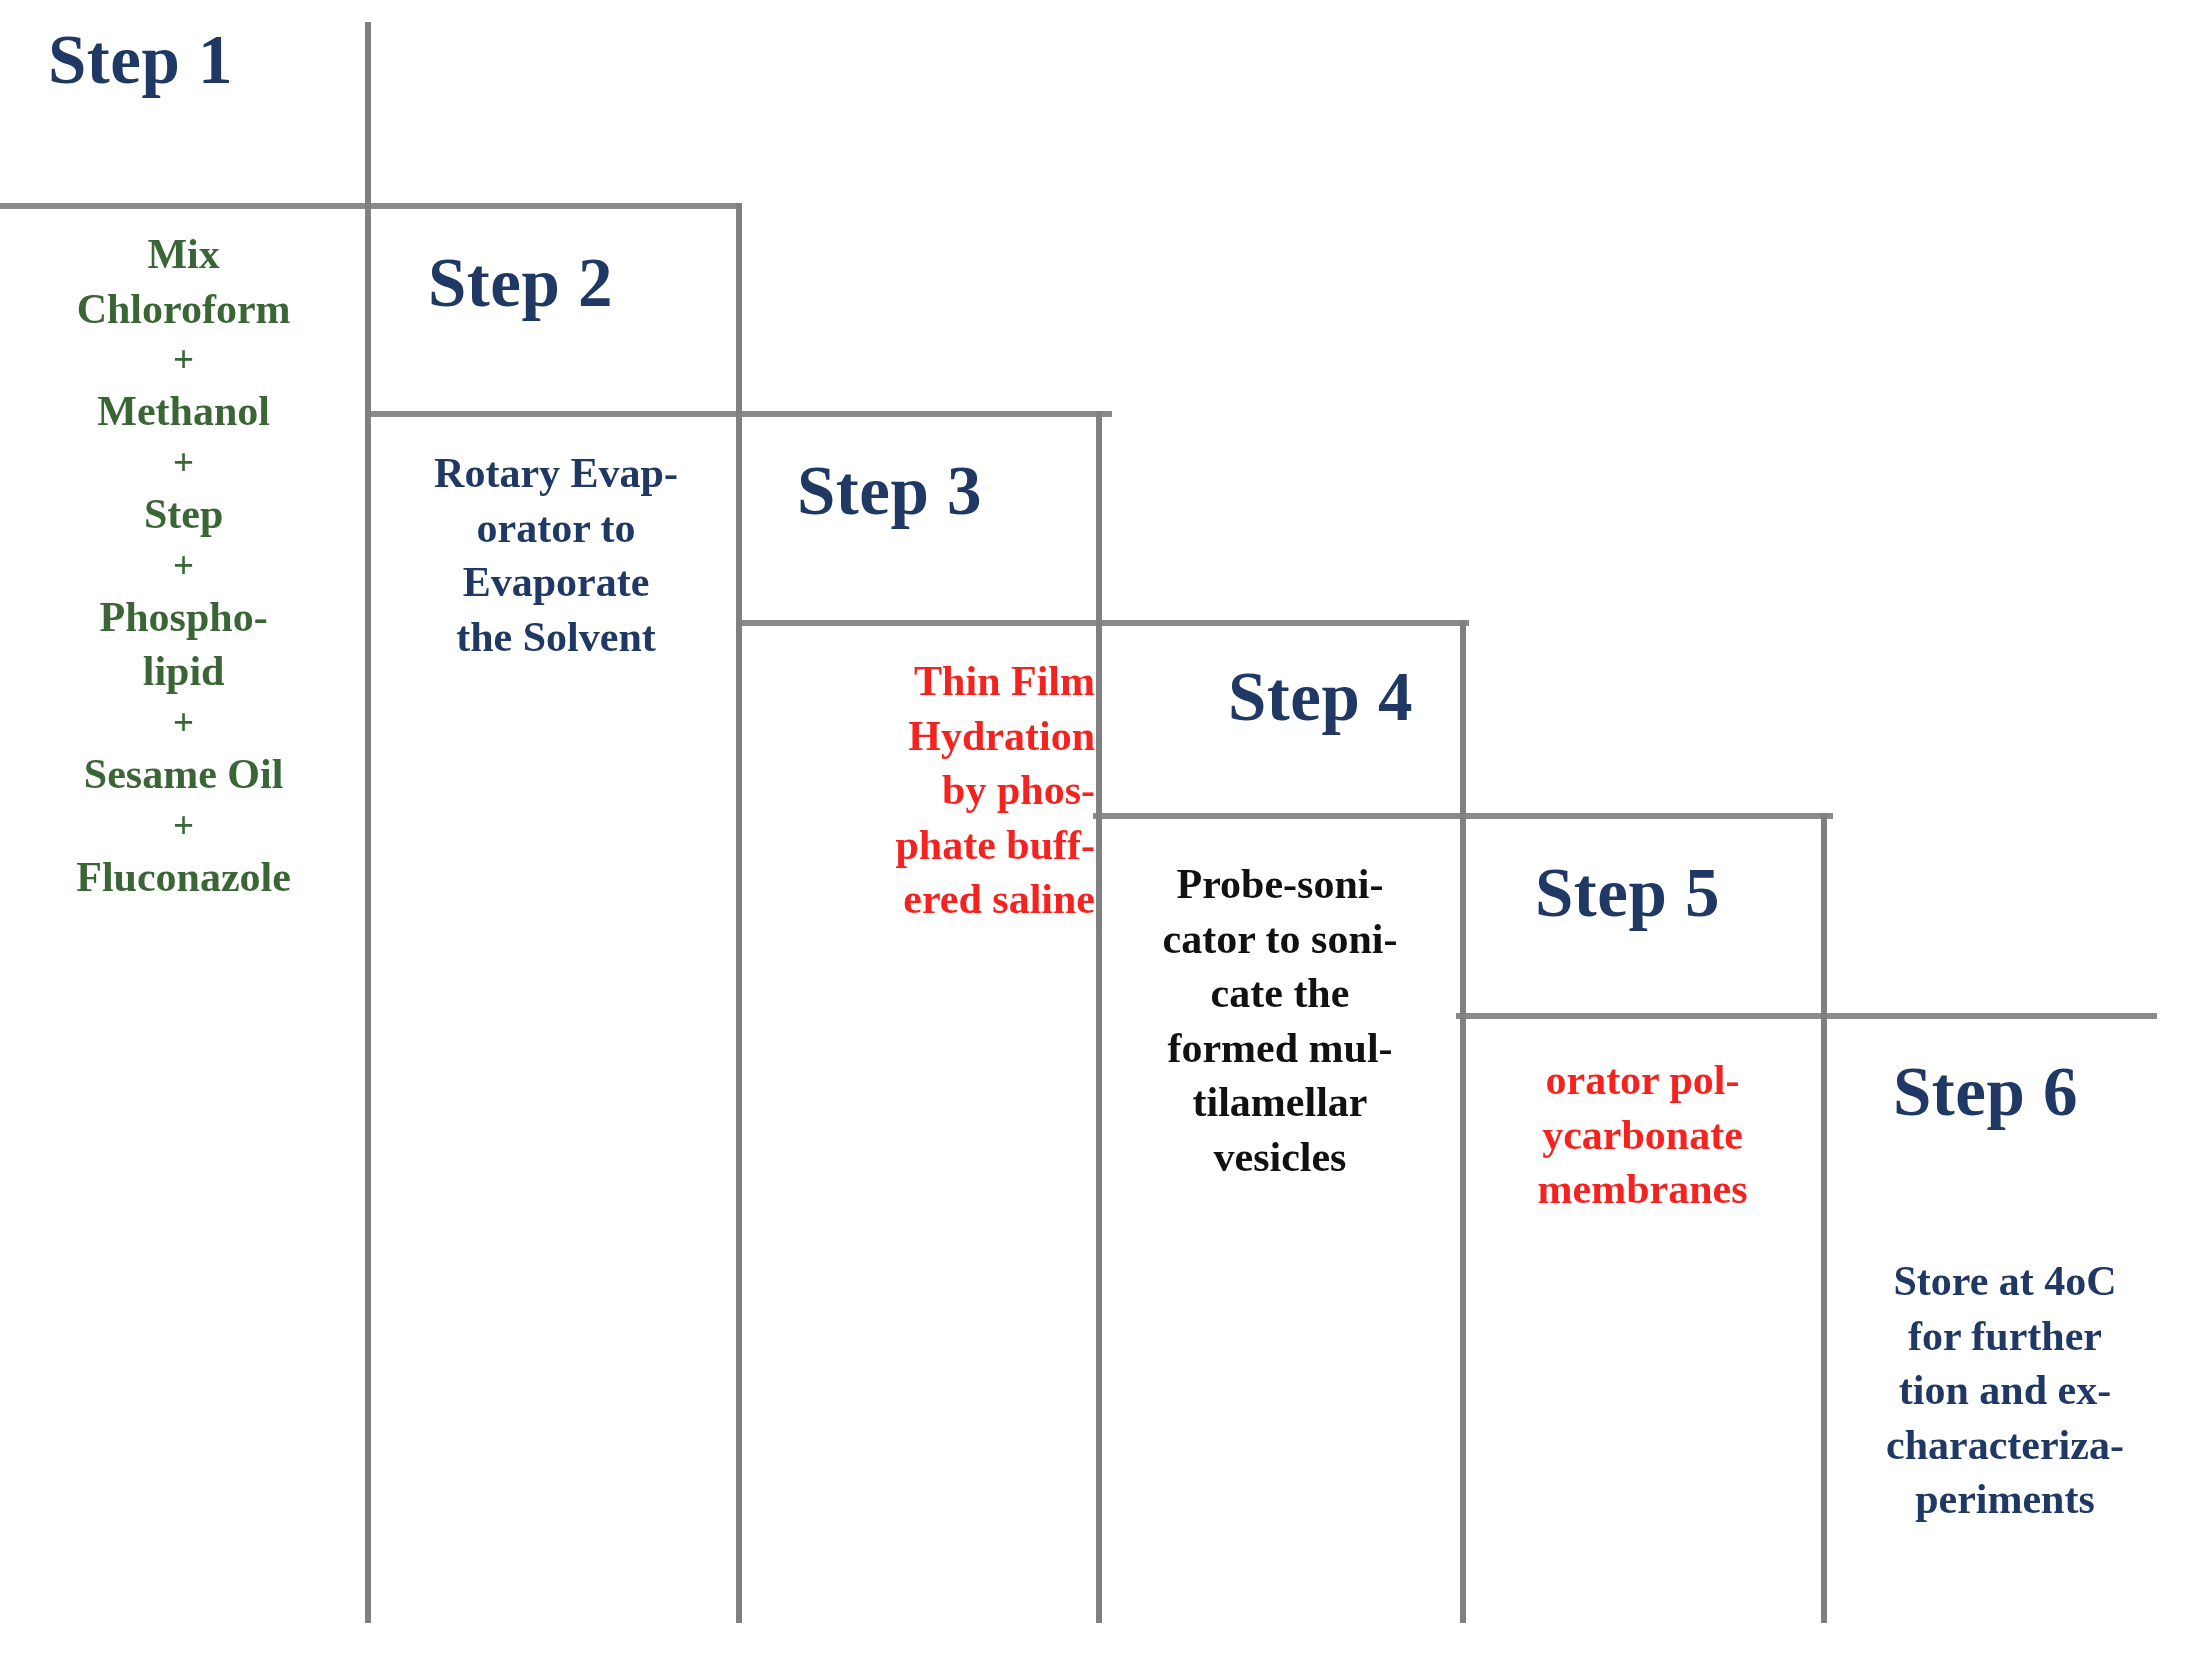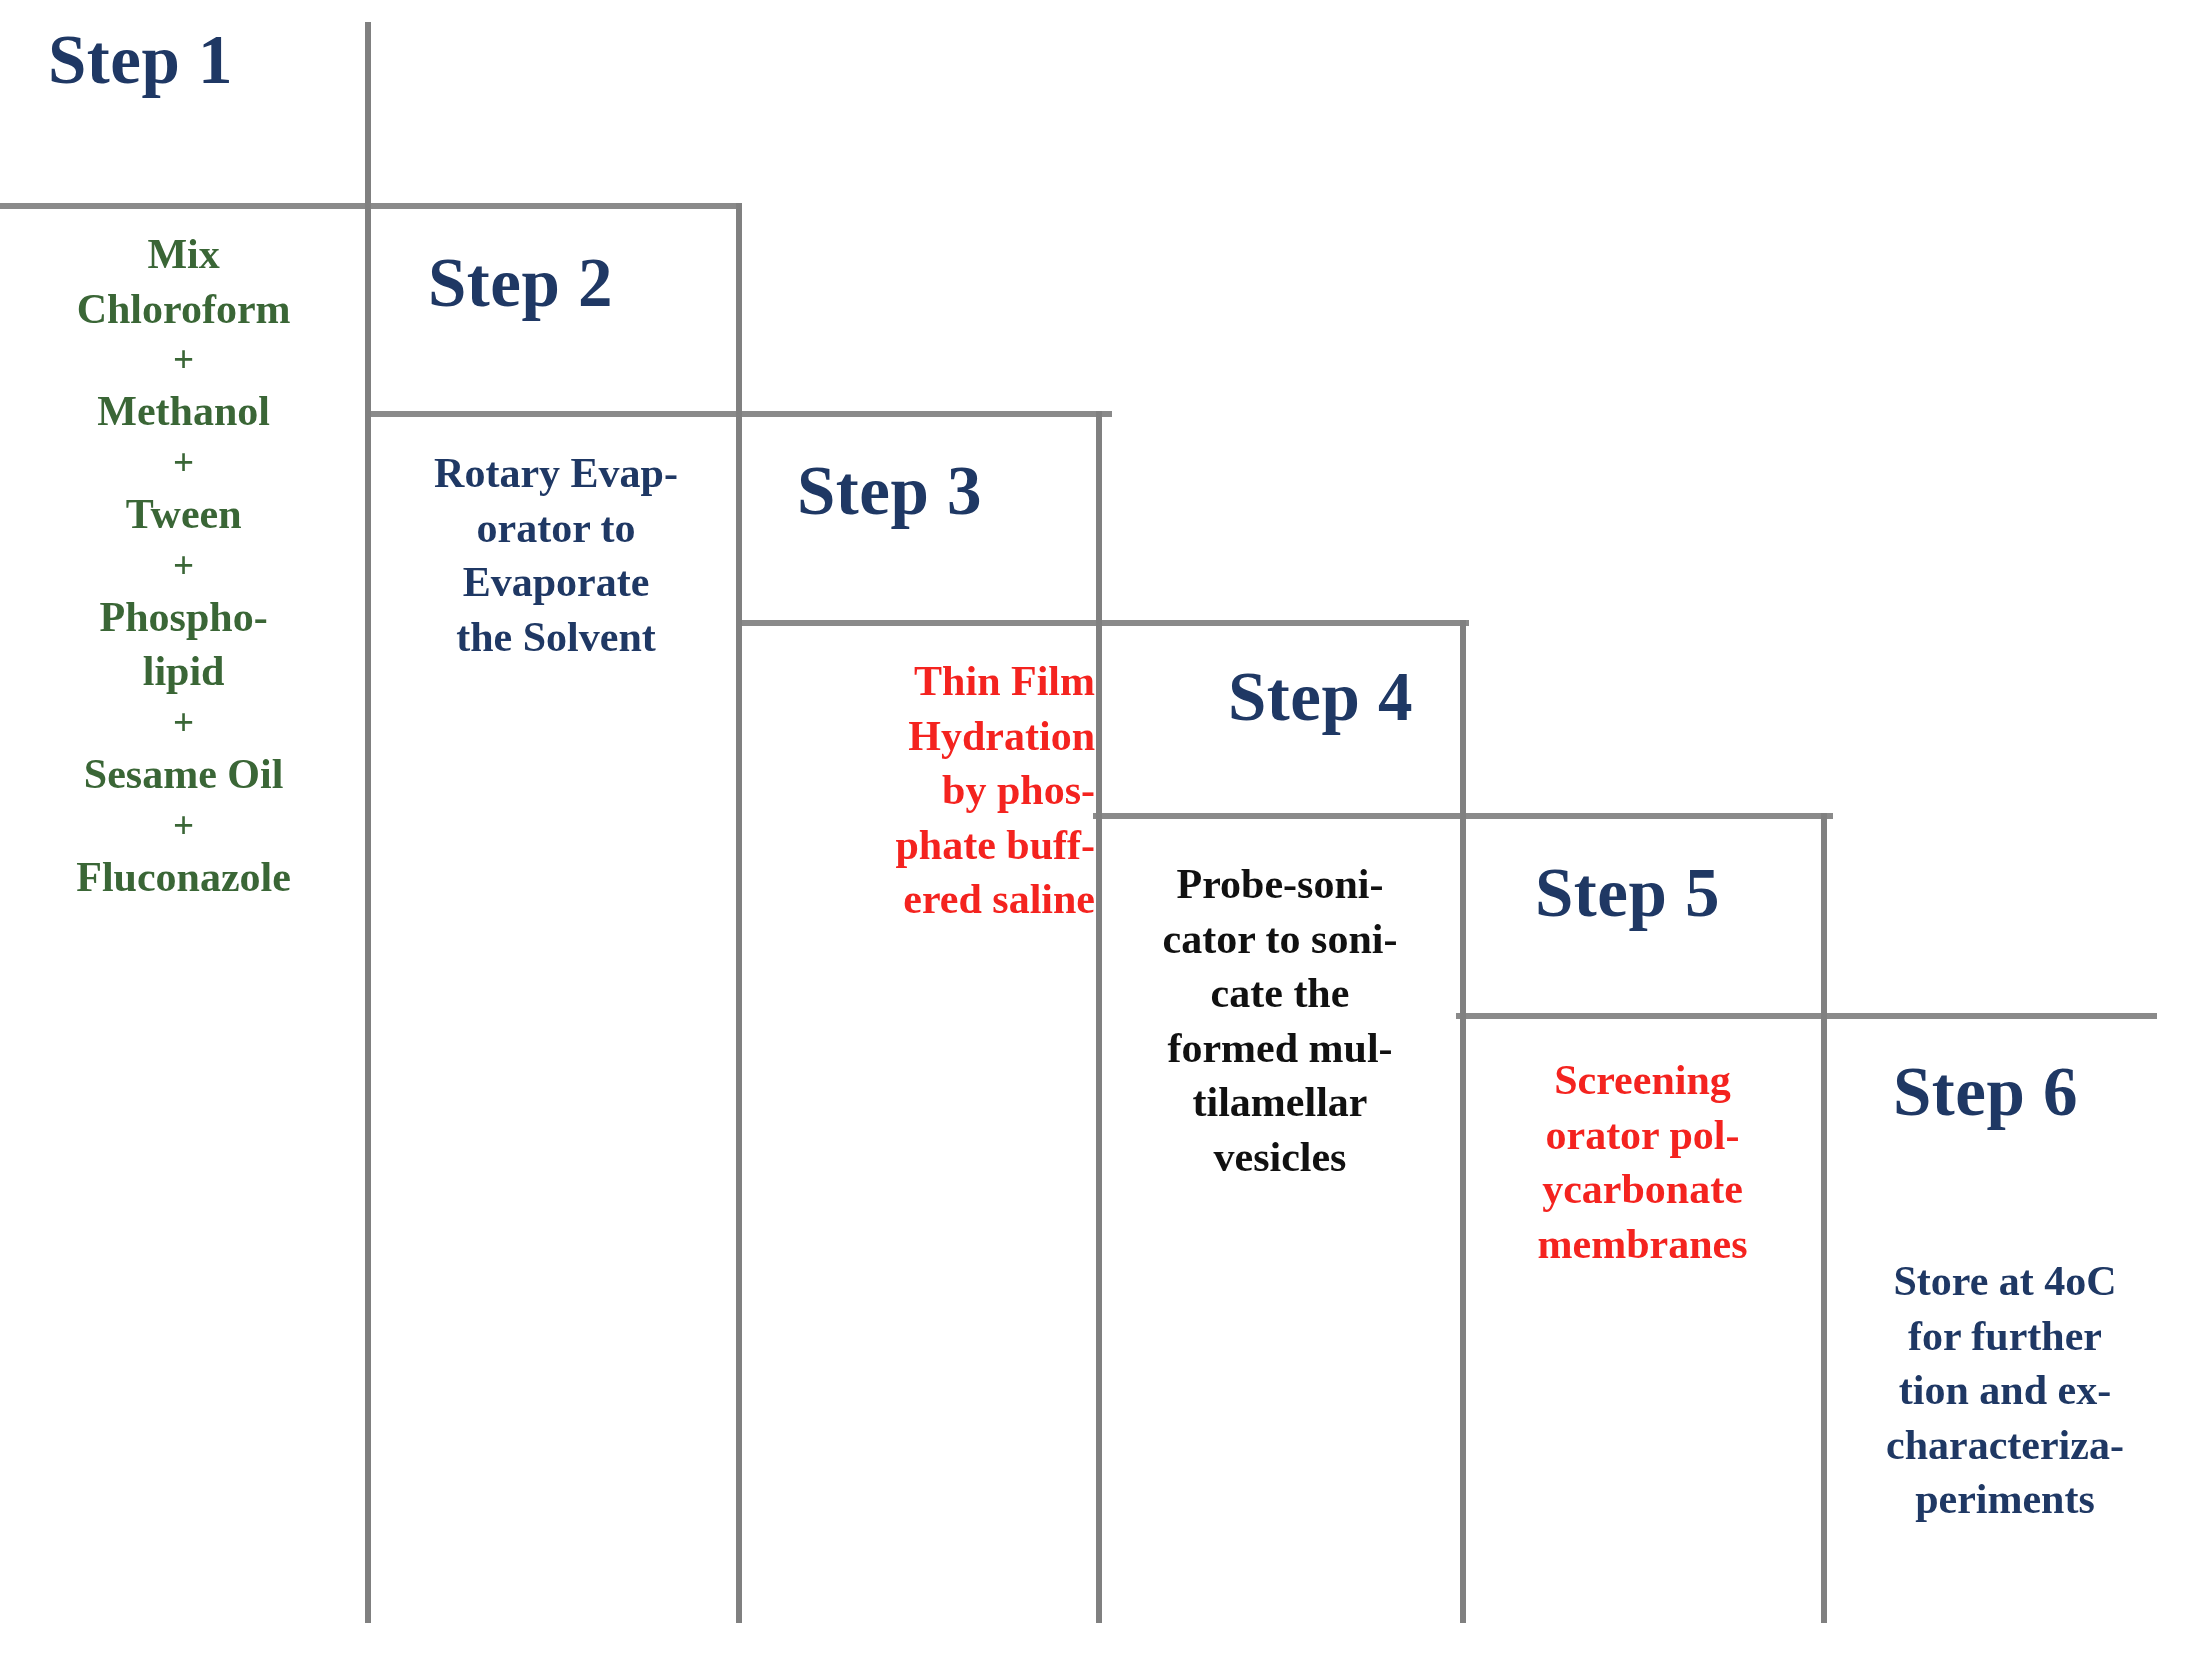--- a/index.html
+++ b/index.html
@@ -75,21 +75,21 @@
   <div class="vline" style="left:1460px; top:620px;  height:1003px;"></div>
   <div class="vline" style="left:1821px; top:813px;  height:810px;"></div>
 
   <div class="step-title" style="left:48px; top:25.6px;">Step 1</div>
   <div class="step-body body-green" style="left:9.1px; top:227px; width:349px;">
     <span class="line">Mix</span>
     <span class="line">Chloroform</span>
     <span class="line plus">+</span>
     <span class="line">Methanol</span>
     <span class="line plus">+</span>
-    <span class="line">Tween</span>
+    <span class="line">Step</span>
     <span class="line plus">+</span>
     <span class="line">Phospho-</span>
     <span class="line">lipid</span>
     <span class="line plus">+</span>
     <span class="line">Sesame Oil</span>
     <span class="line plus">+</span>
     <span class="line">Fluconazole</span>
   </div>
 
   <div class="step-title" style="left:428px; top:249px;">Step 2</div>
@@ -114,21 +114,20 @@
     <span class="line">Probe-soni-</span>
     <span class="line">cator to soni-</span>
     <span class="line">cate the</span>
     <span class="line">formed mul-</span>
     <span class="line">tilamellar</span>
     <span class="line">vesicles</span>
   </div>
 
   <div class="step-title" style="left:1535px; top:859px;">Step 5</div>
   <div class="step-body body-red" style="left:1466px; top:1053px; width:353px;">
-    <span class="line">Screening</span>
     <span class="line">orator pol-</span>
     <span class="line">ycarbonate</span>
     <span class="line">membranes</span>
   </div>
 
   <div class="step-title" style="left:1893px; top:1058px;">Step 6</div>
   <div class="step-body body-navy" style="left:1827px; top:1254px; width:356px;">
     <span class="line">Store at 4oC</span>
     <span class="line">for further</span>
     <span class="line">tion and ex-</span>

